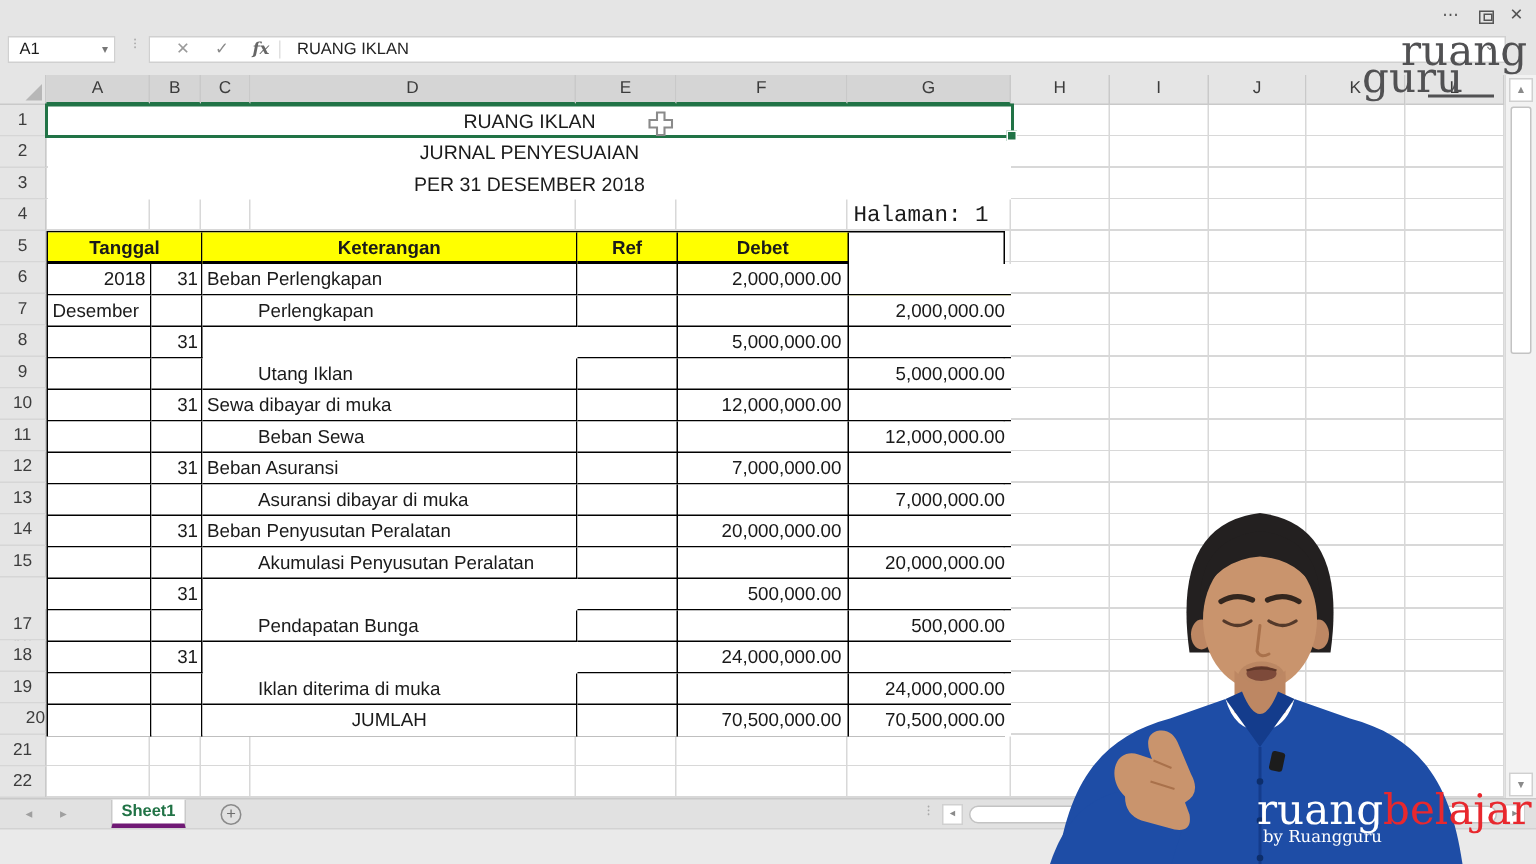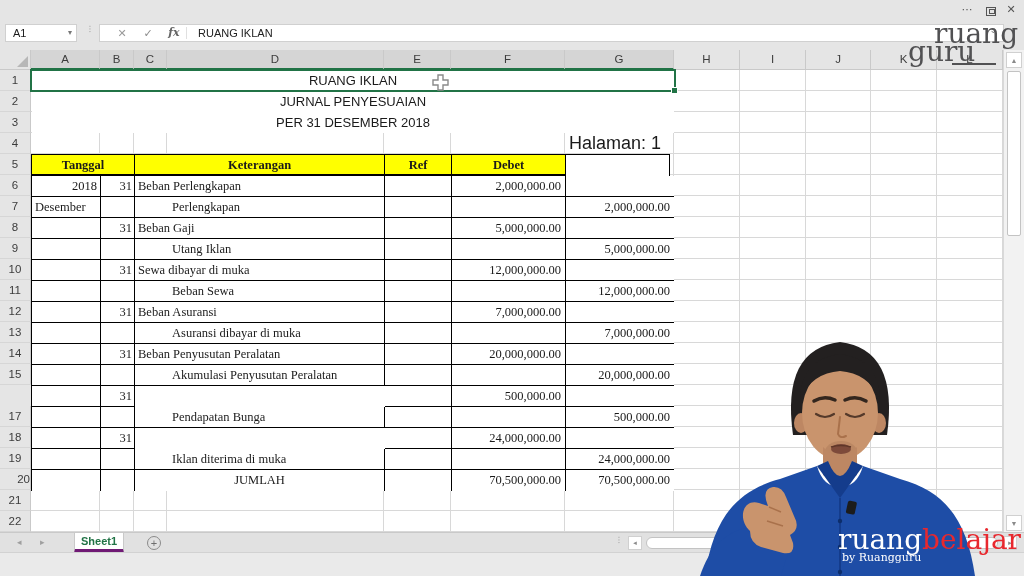--- a/index.html
+++ b/index.html
@@ -159,42 +159,41 @@
       <div class="rh" style="position: absolute; top: 427px; height: 21px;">18</div>
       <div class="rh" style="position: absolute; top: 448px; height: 21px;">19</div>
       <div class="rh" style="position: absolute; top: 469px; height: 21px; text-align: right;">20</div>
       <div class="rh" style="position: absolute; top: 490px; height: 21px;">21</div>
       <div class="rh" style="position: absolute; top: 511px; height: 21px;">22</div>
       <div class="titles" style="position: absolute; left: 32px; top: 70px; width: 642px; height: 63px;">
         <div class="tline" style="top: 0px;">RUANG IKLAN</div>
         <div class="tline" style="top: 21px;">JURNAL PENYESUAIAN</div>
         <div class="tline" style="top: 42px;">PER 31 DESEMBER 2018</div>
       </div>
-      <div style="position: absolute; left: 566px; top: 133px; width: 107px; height: 21px; font-size: 18px; line-height: 21px; padding-left: 3px;">Halaman: 1</div>
-      <div class="tablewrap" style="position: absolute; left: 31px; top: 154px; width: 639px; height: 337px; font-family: Liberation Serif, serif;">
+      <div style="position: absolute; left: 566px; top: 133px; width: 107px; height: 21px; font-size: 15px; line-height: 21px; padding-left: 3px; font-family: Liberation Mono, monospace;">Halaman: 1</div>
+      <div class="tablewrap" style="position: absolute; left: 31px; top: 154px; width: 639px; height: 337px;">
         <div class="cellh" style="left: 0px; top: 0px; width: 103px; height: 21px;">Tanggal</div>
         <div class="cellh" style="left: 103px; top: 0px; width: 250px; height: 21px;">Keterangan</div>
         <div class="cellh" style="left: 353px; top: 0px; width: 67px; height: 21px;">Ref</div>
         <div class="cellh" style="left: 420px; top: 0px; width: 114px; height: 21px;">Debet</div>
         <div class="cellh" style="left: 534px; top: 4px; width: 108px; height: 21px; border-right: none; margin-top: 36px;">Kredit</div>
         <div class="cell" style="left: 0px; top: 21px; width: 69px; height: 21px; text-align: right; padding-right: 3px;">2018</div>
         <div class="cell num" style="left: 69px; top: 21px; width: 34px; height: 21px; padding-right: 2px;">31</div>
         <div class="cell" style="left: 103px; top: 21px; width: 250px; height: 21px; padding-left: 3px;">Beban Perlengkapan</div>
         <div class="cell" style="left: 353px; top: 21px; width: 67px; height: 21px;"></div>
         <div class="cell num" style="left: 420px; top: 21px; width: 114px; height: 21px;">2,000,000.00</div>
         <div class="cell num" style="left: 534px; top: 21px; width: 108px; height: 21px; border-right: none;"></div>
         <div class="cell" style="left: 0px; top: 42px; width: 69px; height: 21px; padding-left: 3px;">Desember</div>
         <div class="cell num" style="left: 69px; top: 42px; width: 34px; height: 21px; padding-right: 2px;"></div>
         <div class="cell" style="left: 103px; top: 42px; width: 250px; height: 21px; padding-left: 37px;">Perlengkapan</div>
         <div class="cell" style="left: 353px; top: 42px; width: 67px; height: 21px;"></div>
         <div class="cell num" style="left: 420px; top: 42px; width: 114px; height: 21px;"></div>
         <div class="cell num" style="left: 534px; top: 42px; width: 108px; height: 21px; border-right: none;">2,000,000.00</div>
         <div class="cell" style="left: 0px; top: 63px; width: 69px; height: 21px; padding-left: 3px;"></div>
         <div class="cell num" style="left: 69px; top: 63px; width: 34px; height: 21px; padding-right: 2px;">31</div>
-        <div class="cell" style="left: 103px; top: 63px; width: 250px; height: 21px; padding-left: 3px;">Beban Gaji</div>
         <div class="cell" style="left: 353px; top: 63px; width: 67px; height: 21px;"></div>
         <div class="cell num" style="left: 420px; top: 63px; width: 114px; height: 21px;">5,000,000.00</div>
         <div class="cell num" style="left: 534px; top: 63px; width: 108px; height: 21px; border-right: none;"></div>
         <div class="cell" style="left: 0px; top: 84px; width: 69px; height: 21px; padding-left: 3px;"></div>
         <div class="cell num" style="left: 69px; top: 84px; width: 34px; height: 21px; padding-right: 2px;"></div>
         <div class="cell" style="left: 103px; top: 84px; width: 250px; height: 21px; padding-left: 37px;">Utang Iklan</div>
         <div class="cell" style="left: 353px; top: 84px; width: 67px; height: 21px;"></div>
         <div class="cell num" style="left: 420px; top: 84px; width: 114px; height: 21px;"></div>
         <div class="cell num" style="left: 534px; top: 84px; width: 108px; height: 21px; border-right: none;">5,000,000.00</div>
         <div class="cell" style="left: 0px; top: 105px; width: 69px; height: 21px; padding-left: 3px;"></div>

